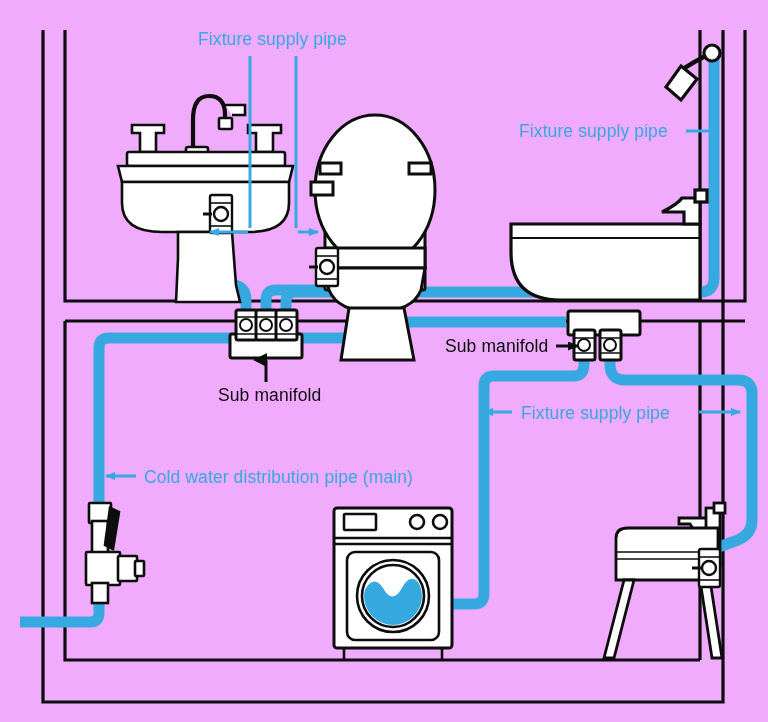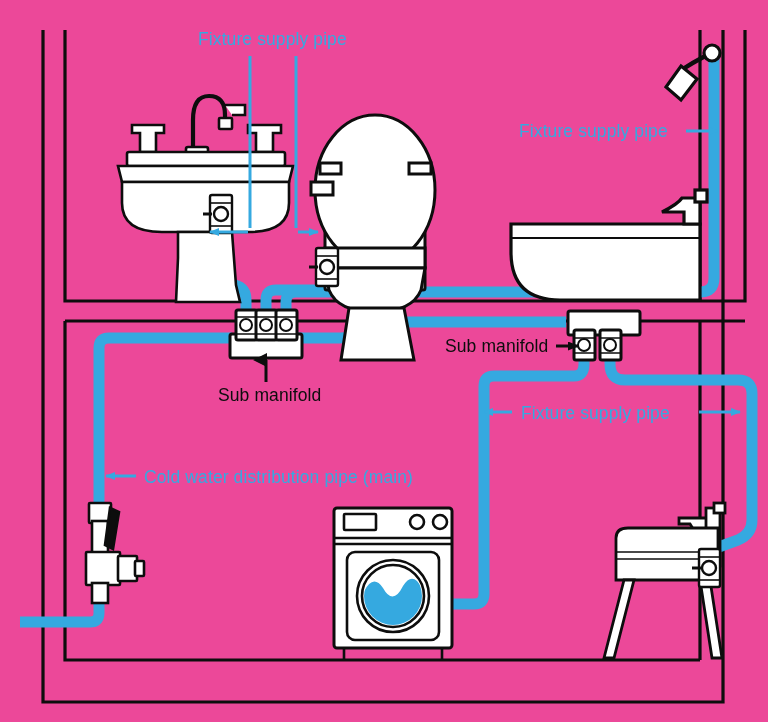--- a/index.html
+++ b/index.html
@@ -11,21 +11,21 @@
   body {
     width: 768px;
     height: 722px;
     font-family: "Liberation Sans", sans-serif;
     overflow: hidden;
   }
   #diagram-root {
     position: relative;
     width: 768px;
     height: 722px;
-    background: #ec4899;
+    background: #f0abfc;
   }
   svg#plumbing-svg {
     display: block;
     width: 768px;
     height: 722px;
   }
   .label-text {
     font-family: "Liberation Sans", sans-serif;
     font-size: 17.5px;
     letter-spacing: 0.1px;

